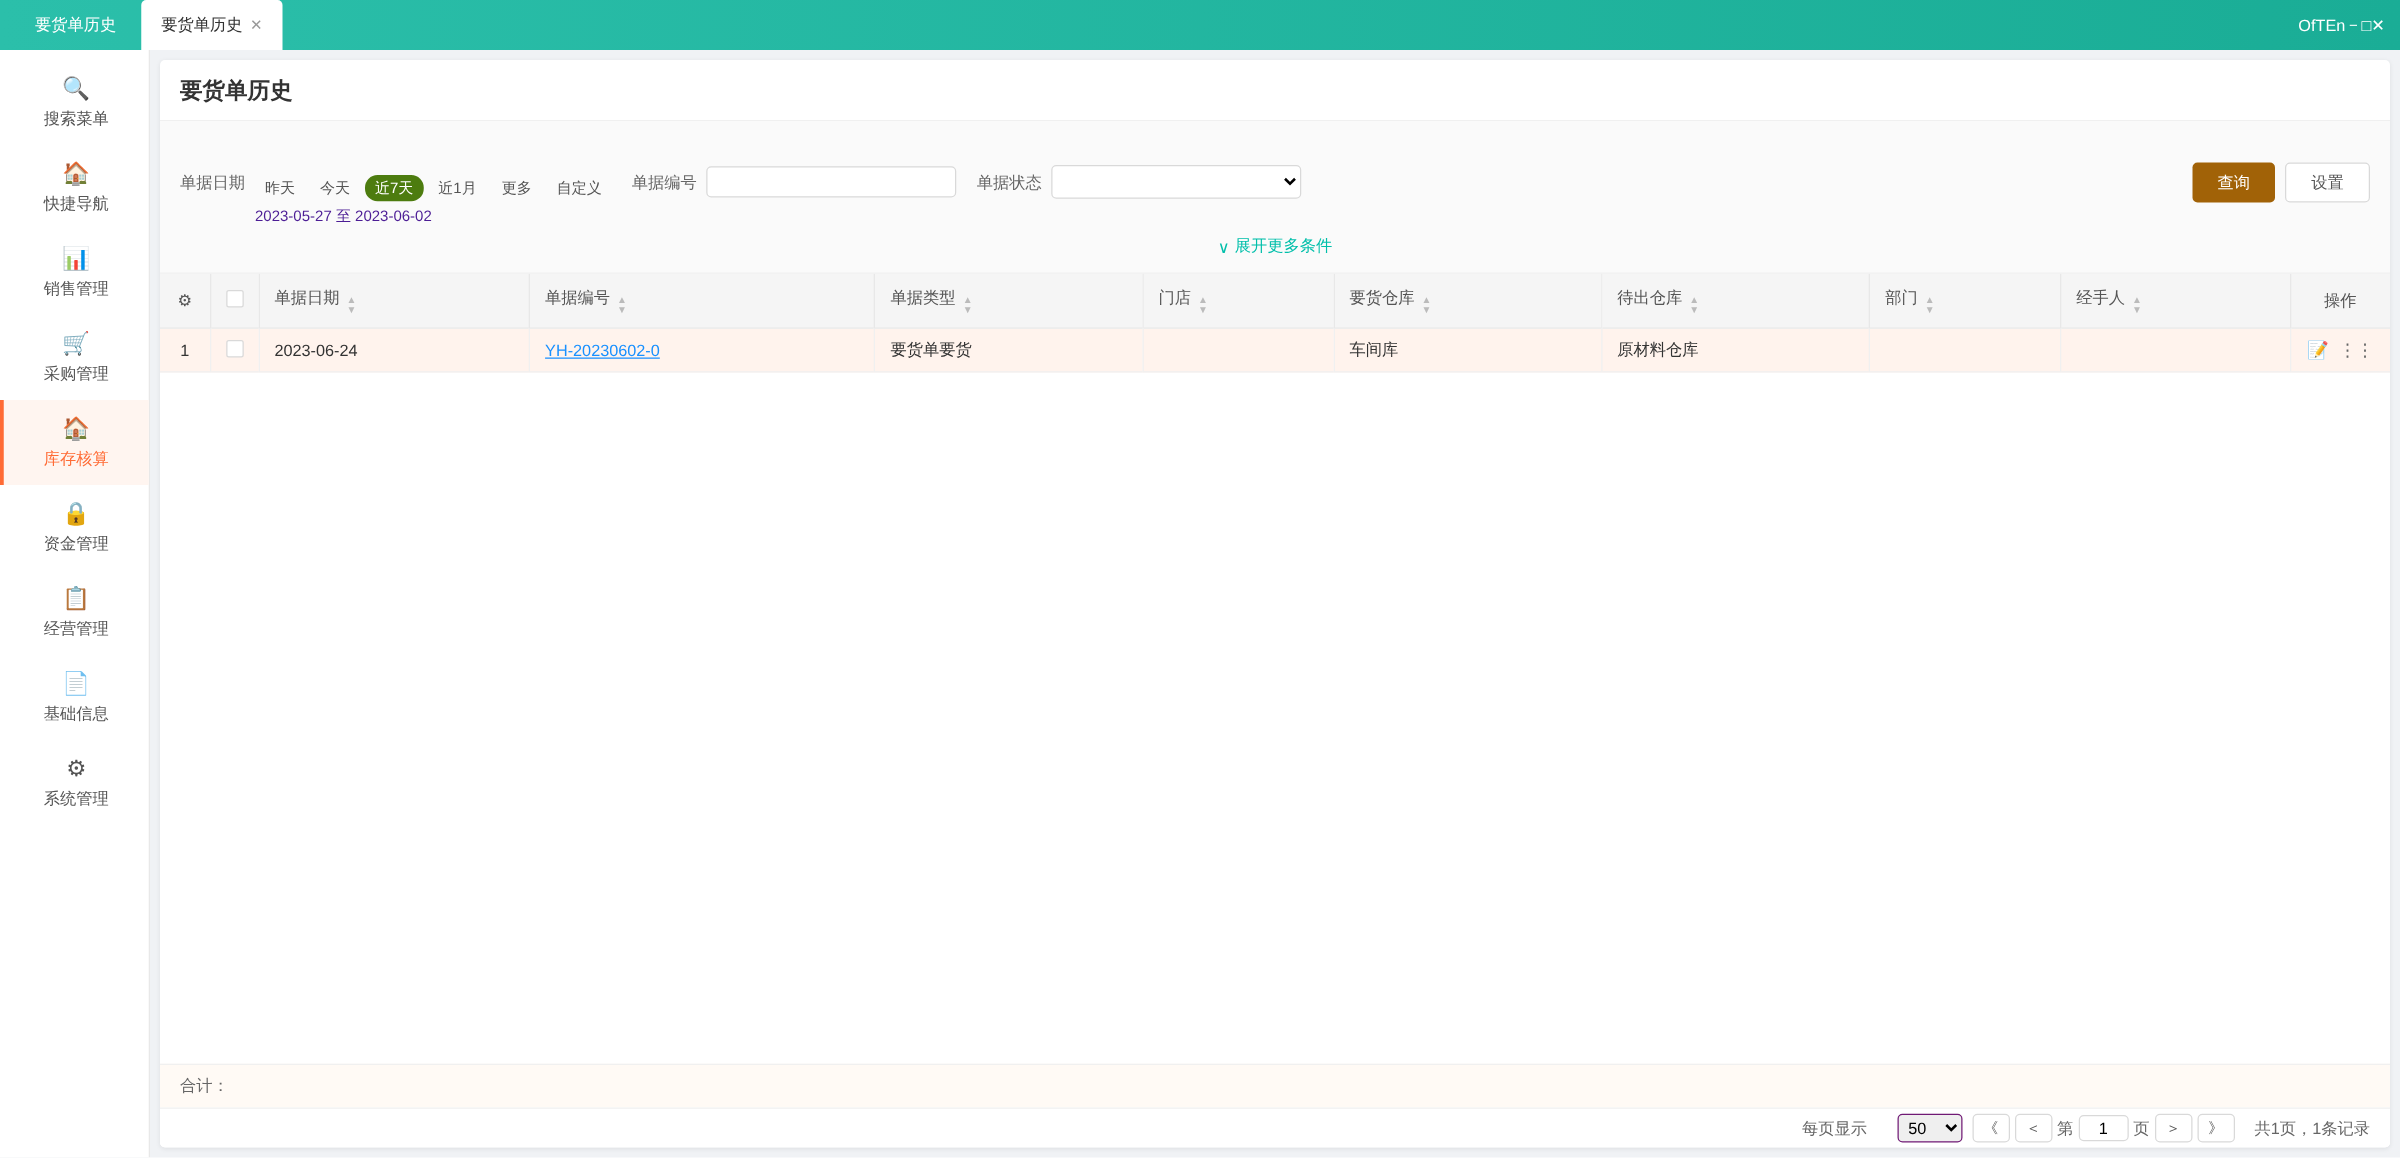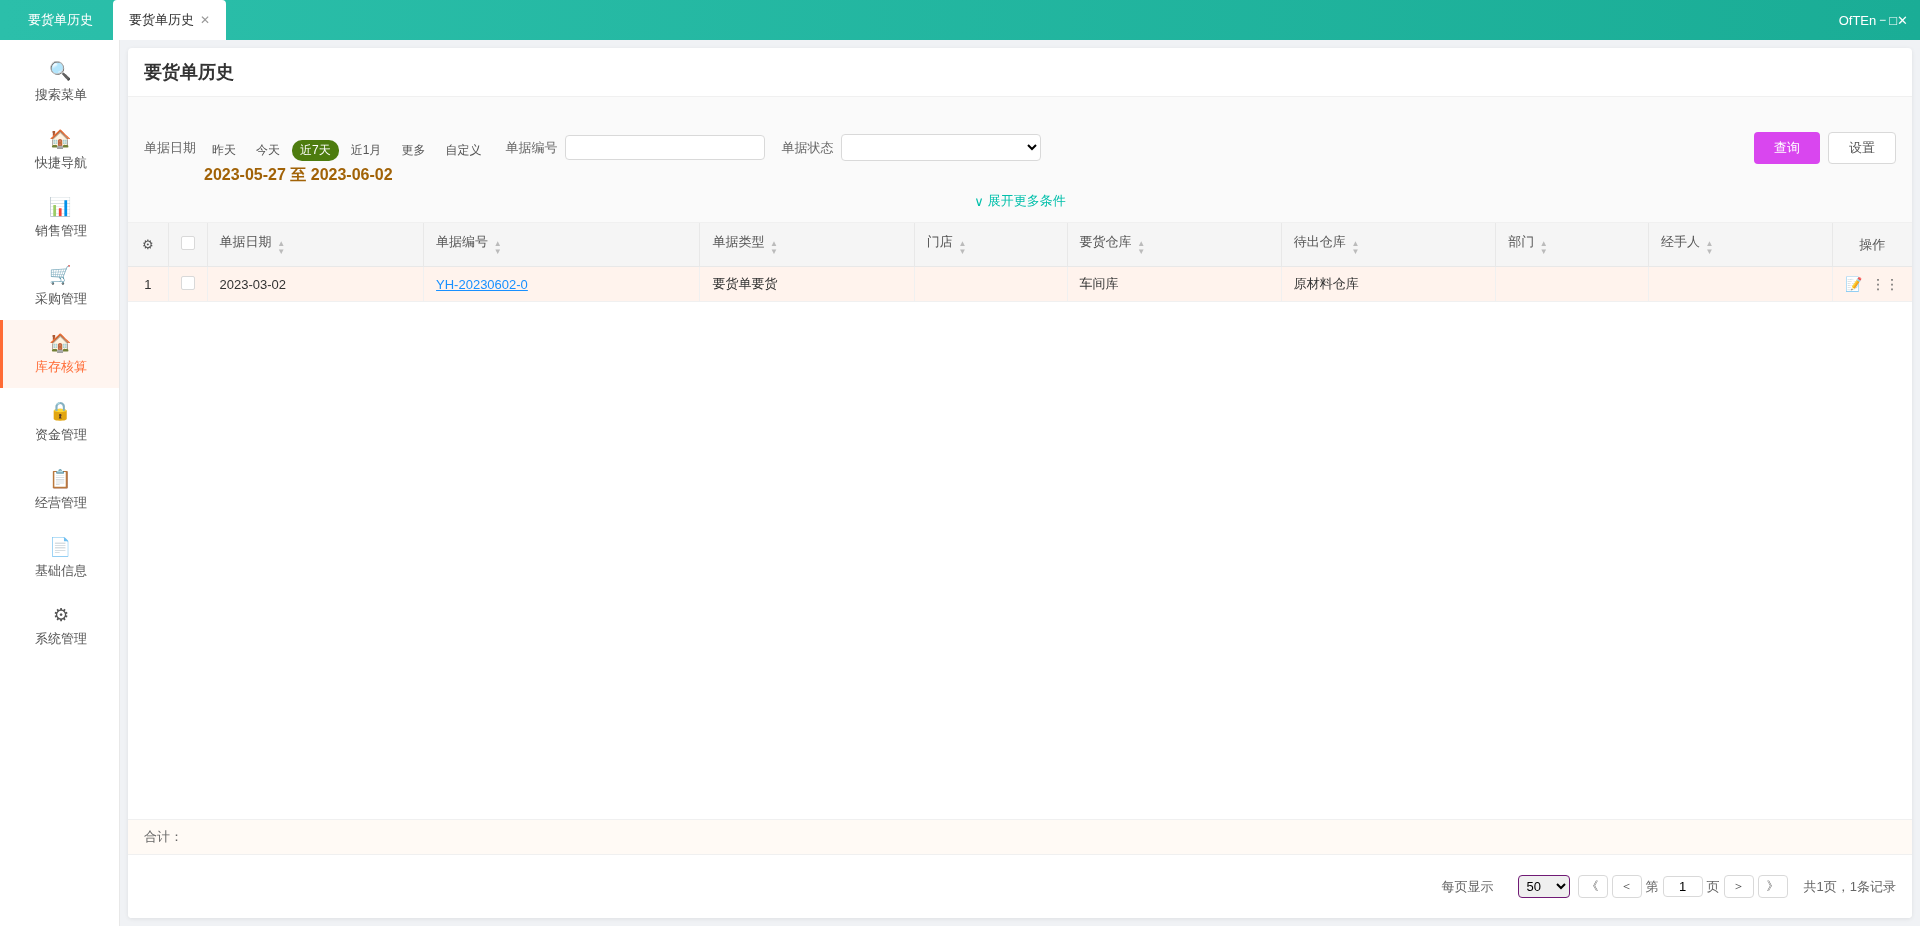--- a/index.html
+++ b/index.html
@@ -188,24 +188,23 @@
       color: #555;
       background: transparent;
       border: none;
     }
     .date-btn.active {
       background: #4d7c0f;
       color: #fff;
       border-radius: 10px;
     }
     .date-range {
-      color: #a16207;
-      font-size: 16px;
+      color: #4c1d95;
+      font-size: 12px;
       margin-top: 2px;
-      font-weight: bold;
     }
     .filter-input {
       border: 1px solid #d9d9d9;
       border-radius: 4px;
       padding: 4px 8px;
       font-size: 13px;
       width: 200px;
       outline: none;
     }
     .filter-select {
@@ -227,21 +226,21 @@
       font-size: 13px;
       gap: 4px;
       margin-top: 6px;
     }
     .action-btns {
       display: flex;
       gap: 8px;
       margin-left: auto;
     }
     .btn-query {
-      background: #d946ef;
+      background: #a16207;
       color: #fff;
       border: none;
       border-radius: 4px;
       padding: 6px 20px;
       cursor: pointer;
       font-size: 13px;
     }
     .btn-setting {
       background: #fff;
       color: #555;
@@ -302,21 +301,21 @@
       color: #666;
       font-size: 13px;
       flex-shrink: 0;
     }
 
     
     .pagination-bar {
       display: flex;
       align-items: center;
       justify-content: flex-end;
-      padding: 20px 16px;
+      padding: 4px 16px;
       border-top: 1px solid #f0f0f0;
       gap: 8px;
       flex-shrink: 0;
       background: #fff;
     }
     .page-size-label { color: #666; }
     .page-size-select {
       border: 1px solid #701a75;
       border-radius: 4px;
       padding: 2px 4px;
@@ -529,21 +528,21 @@
               <span>操作</span>
             </th>
           </tr>
         </thead>
         <tbody id="table-body">
           <tr class="selected">
             <td class="gear-col">1</td>
             <td class="check-col">
               <span class="checkbox-custom"></span>
             </td>
-            <td>2023-03-02</td>
+            <td>2023-06-24</td>
             <td>
               <span class="col-link">YH-20230602-0</span>
             </td>
             <td>要货单要货</td>
             <td></td>
             <td>车间库</td>
             <td>原材料仓库</td>
             <td></td>
             <td></td>
             <td class="ops-col">

